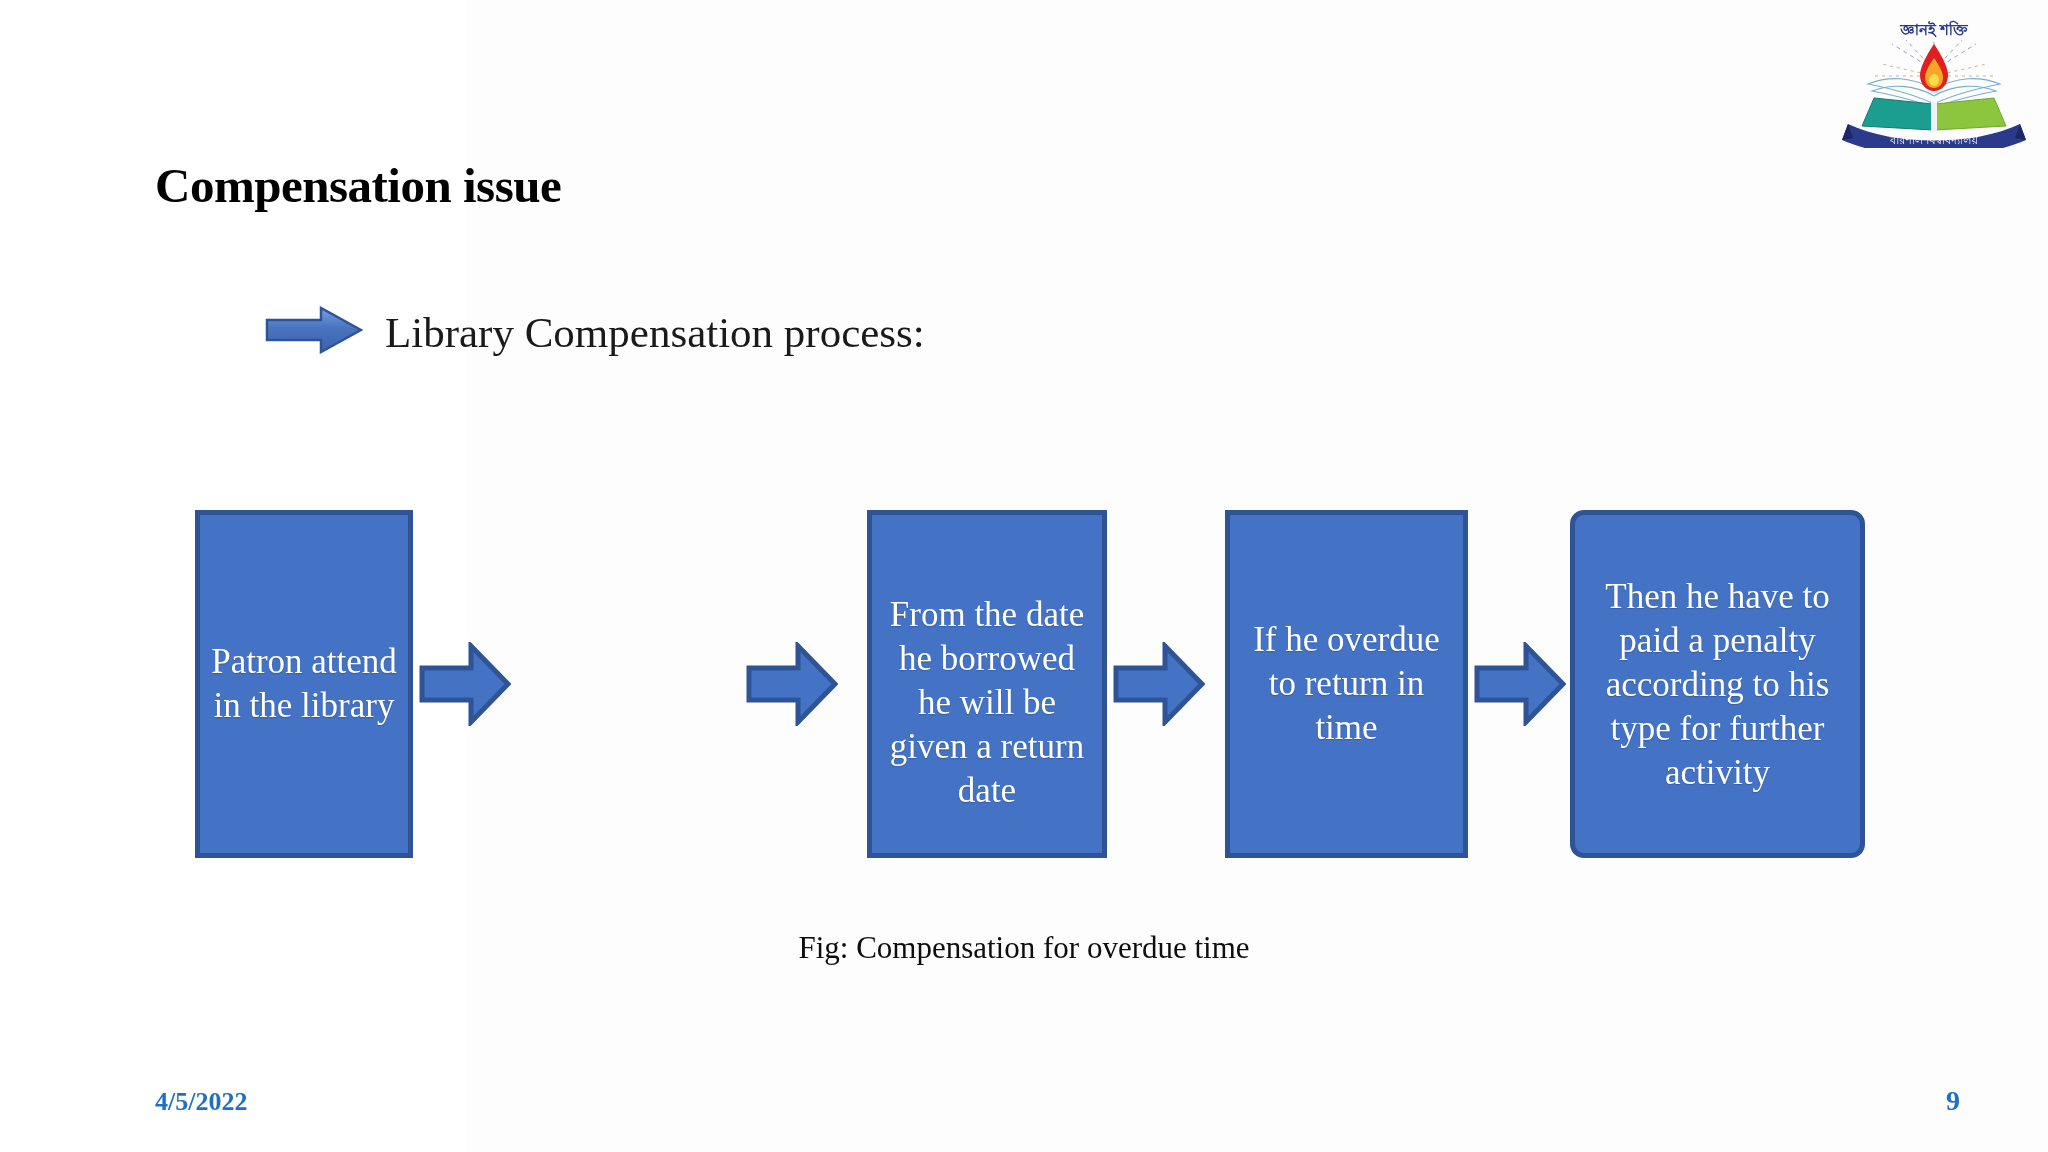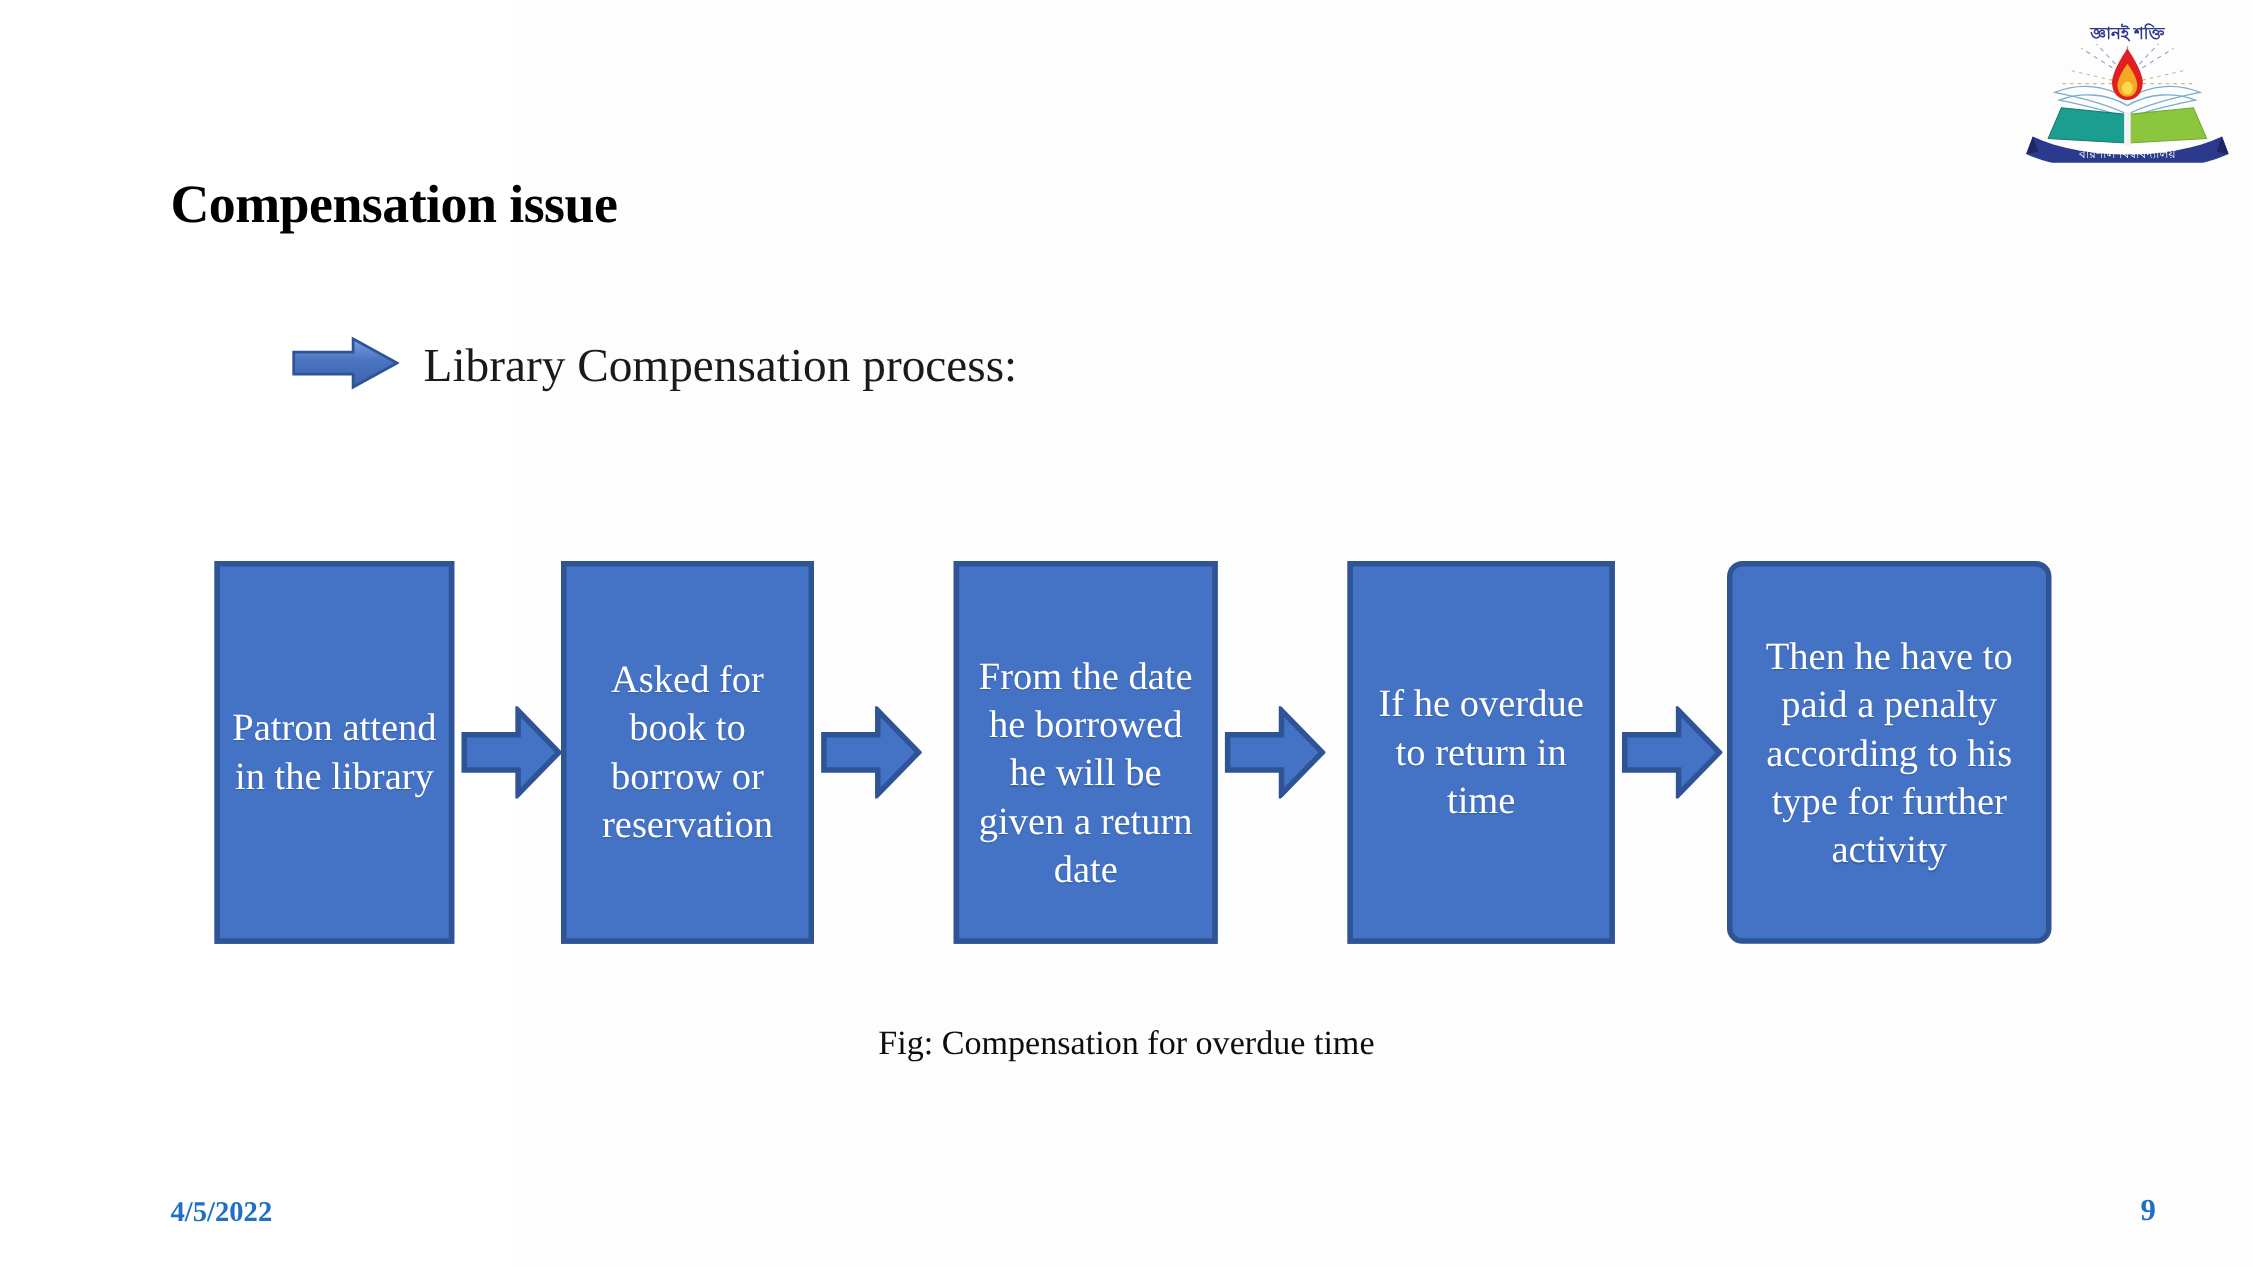--- a/index.html
+++ b/index.html
@@ -220,23 +220,20 @@
     <div class="flow-box" style="left:0px; width:218px;">
       <span class="box-text">Patron attend in the library</span>
     </div>
 
     <span class="flow-arrow" style="left:224px;">
       <svg viewBox="0 0 92 84" width="92" height="84">
         <path d="M3 26 L52 26 L52 4 L89 42 L52 80 L52 58 L3 58 Z" fill="#4472C4" stroke="#2E5496" stroke-width="5" stroke-linejoin="miter"></path>
       </svg>
     </span>
 
-    <div class="flow-box" style="left:315px; width:230px;">
-      <span class="box-text">Asked for book to borrow or reservation</span>
-    </div>
 
     <span class="flow-arrow" style="left:551px;">
       <svg viewBox="0 0 92 84" width="92" height="84">
         <path d="M3 26 L52 26 L52 4 L89 42 L52 80 L52 58 L3 58 Z" fill="#4472C4" stroke="#2E5496" stroke-width="5" stroke-linejoin="miter"></path>
       </svg>
     </span>
 
     <div class="flow-box" style="left:672px; width:240px; align-items:center; padding-top:38px;">
       <span class="box-text">From the date he borrowed he will be given a return date</span>
     </div>

